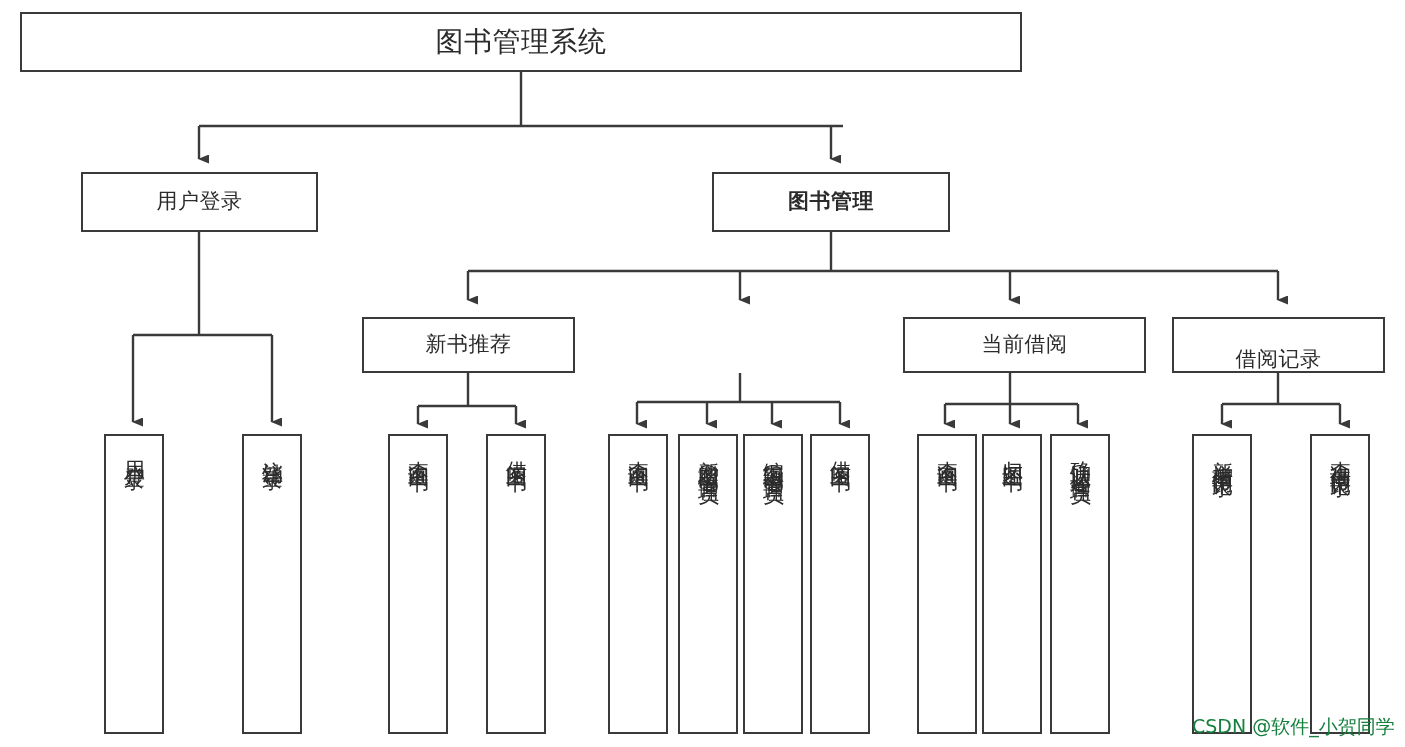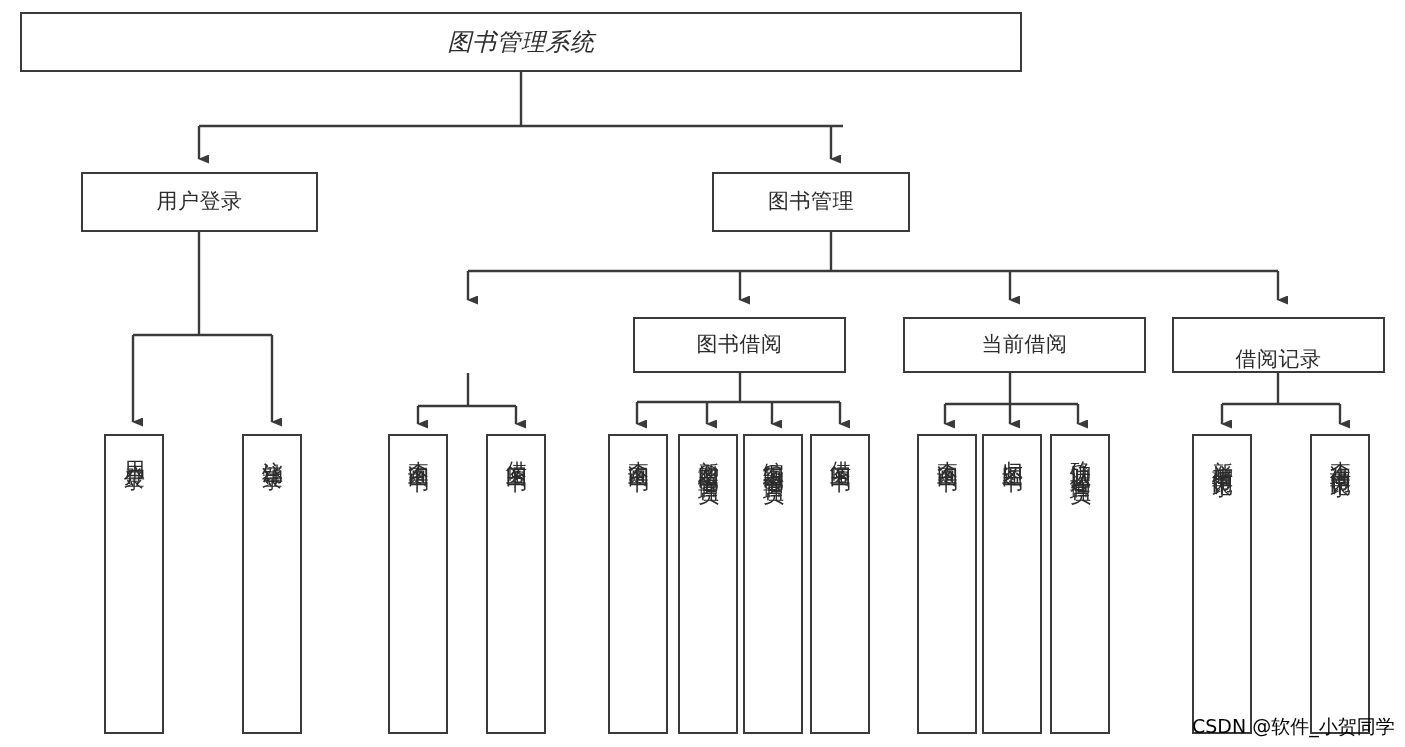--- a/index.html
+++ b/index.html
@@ -43,40 +43,39 @@
     letter-spacing: 0.5px;
   }
   
   .node.horiz .node-label {
     writing-mode: horizontal-tb;
     font-size: 21px;
     line-height: 1.1;
     white-space: nowrap;
   }
   .node.root .node-label {
-    font-size: 24px;
-    font-style: italic;
+    font-size: 28px;
   }
   
   .node.vert {
     align-items: flex-start;
     justify-content: center;
     padding-top: 8px;
   }
   .node.vert .node-label {
     writing-mode: vertical-rl;
     text-orientation: upright;
     font-size: 21px;
     line-height: 1.0;
     letter-spacing: 3.5px;
     white-space: nowrap;
   }
   .watermark {
     position: absolute;
-    color: #000000;
+    color: #15803d;
     font-size: 19px;
     white-space: nowrap;
     z-index: 5;
     font-family: "DejaVu Sans", "Liberation Sans", sans-serif;
   }
 </style>
 </head>
 <body>
 
 <div id="diagram-canvas">
@@ -133,28 +132,28 @@
   </svg>
 
   <div class="node horiz root" style="left:20px; top:12px; width:1002px; height:60px;">
     <span class="node-label">图书管理系统</span>
   </div>
 
   <div class="node horiz" style="left:81px; top:172px; width:237px; height:60px;">
     <span class="node-label">用户登录</span>
   </div>
 
-  <div class="node horiz" style="left:712px; top:172px; width:198px; height:60px;">
+  <div class="node horiz" style="left:712px; top:172px; width:238px; height:60px;font-weight:bold;">
     <span class="node-label">图书管理</span>
   </div>
 
-
-  <div class="node horiz" style="left:633px; top:317px; width:213px; height:56px;">
-    <span class="node-label">图书借阅</span>
-  </div>
+  <div class="node horiz" style="left:362px; top:317px; width:213px; height:56px;">
+    <span class="node-label">新书推荐</span>
+  </div>
+
 
   <div class="node horiz" style="left:903px; top:317px; width:243px; height:56px;">
     <span class="node-label">当前借阅</span>
   </div>
 
   <div class="node horiz" style="left:1172px; top:317px; width:213px; height:56px;align-items:flex-end;">
     <span class="node-label">借阅记录</span>
   </div>
 
   <div class="node vert" style="left:104px; top:434px; width:60px; height:300px;">

